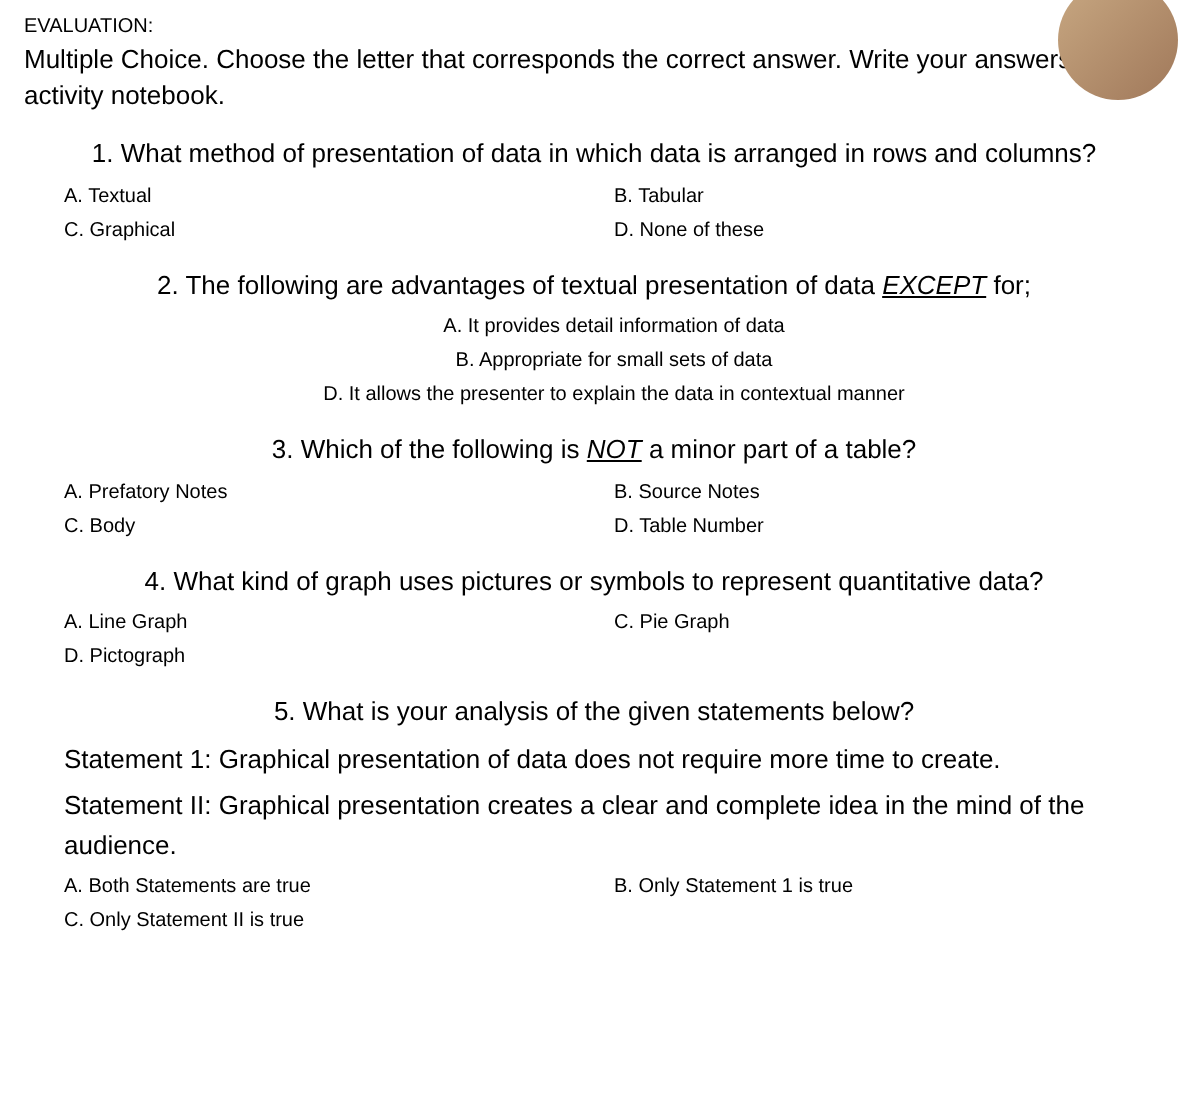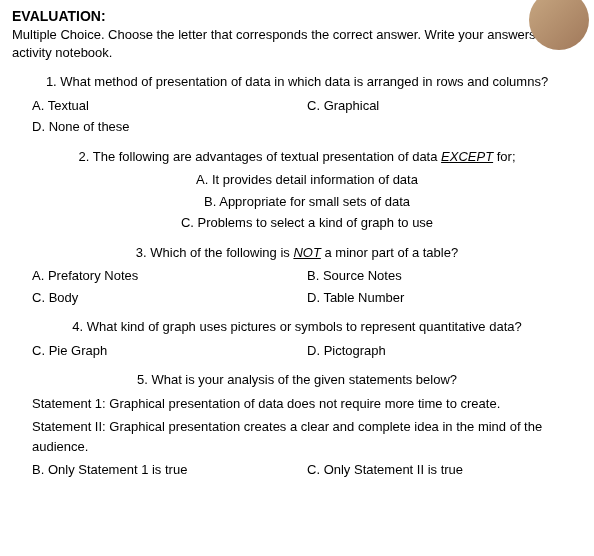--- a/index.html
+++ b/index.html
@@ -8,22 +8,22 @@
       font-size: 13px;
       background: #fff;
       color: #000;
       width: 594px;
       min-height: 556px;
       padding: 8px 12px 12px 12px;
       position: relative;
       overflow: hidden;
     }
     .header-title {
-      font-weight: bold;
-      font-size: 14px;
+      font-weight: normal;
+      font-size: 10px;
       margin-bottom: 2px;
     }
     .instructions {
       font-size: 13px;
       margin-bottom: 10px;
       line-height: 1.4;
     }
     .question {
       margin-bottom: 10px;
       line-height: 1.5;
@@ -32,21 +32,21 @@
       margin-bottom: 4px;
       text-align: center;
     }
     .choices {
       display: grid;
       grid-template-columns: 1fr 1fr;
       gap: 2px 0;
       padding-left: 20px;
     }
     .choice {
-      font-size: 13px;
+      font-size: 10px;
       line-height: 1.5;
     }
     .choice-full {
       grid-column: 1 / -1;
       text-align: center;
     }
     .statement-block {
       padding-left: 20px;
       margin-bottom: 4px;
       line-height: 1.5;
@@ -84,34 +84,35 @@
   <strong>Multiple Choice</strong><span>. Choose the letter that corresponds the correct answer. Write your answers in your activity notebook.</span>
 </div>
 
 <div class="question">
   <div class="question-text">
     <span>1.</span>
     <span>What method of presentation of data in which data is arranged in rows and columns?</span>
   </div>
   <div class="choices">
     <div class="choice"><span>A.</span> <span>Textual</span></div>
+    <div class="choice"><span>B.</span> <span>Tabular</span></div>
     <div class="choice"><span>C.</span> <span>Graphical</span></div>
     <div class="choice"><span>D.</span> <span>None of these</span></div>
   </div>
 </div>
 
 <div class="question">
   <div class="question-text">
     <span>2.</span>
     <span>The following are advantages of textual presentation of data </span><em>EXCEPT</em><span> for;</span>
   </div>
   <div class="choices">
     <div class="choice choice-full"><span>A.</span> <span>It provides detail information of data</span></div>
     <div class="choice choice-full"><span>B.</span> <span>Appropriate for small sets of data</span></div>
-    <div class="choice choice-full"><span>C.</span> <span>Problems to select a kind of graph to use</span></div>
+    <div class="choice choice-full"><span>D.</span> <span>It allows the presenter to explain the data in contextual manner</span></div>
   </div>
 </div>
 
 <div class="question">
   <div class="question-text">
     <span>3.</span>
     <span>Which of the following is </span><em>NOT</em><span> a minor part of a table?</span>
   </div>
   <div class="choices">
     <div class="choice"><span>A.</span> <span>Prefatory Notes</span></div>
@@ -120,35 +121,37 @@
     <div class="choice"><span>D.</span> <span>Table Number</span></div>
   </div>
 </div>
 
 <div class="question">
   <div class="question-text">
     <span>4.</span>
     <span>What kind of graph uses pictures or symbols to represent quantitative data?</span>
   </div>
   <div class="choices">
+    <div class="choice"><span>A.</span> <span>Line Graph</span></div>
     <div class="choice"><span>C.</span> <span>Pie Graph</span></div>
     <div class="choice"><span>D.</span> <span>Pictograph</span></div>
   </div>
 </div>
 
 <div class="question">
   <div class="question-text">
     <span>5.</span>
     <span>What is your analysis of the given statements below?</span>
   </div>
   <div class="statement-block">
     <span>Statement 1:</span>
     <span>Graphical presentation of data does not require more time to create.</span>
   </div>
   <div class="statement-block">
     <span>Statement II:</span>
     <span>Graphical presentation creates a clear and complete idea in the mind of the audience.</span>
   </div>
   <div class="choices">
+    <div class="choice"><span>A.</span> <span>Both Statements are true</span></div>
     <div class="choice"><span>B.</span> <span>Only Statement 1 is true</span></div>
     <div class="choice"><span>C.</span> <span>Only Statement II is true</span></div>
   </div>
 </div>
 
 </body></html>

